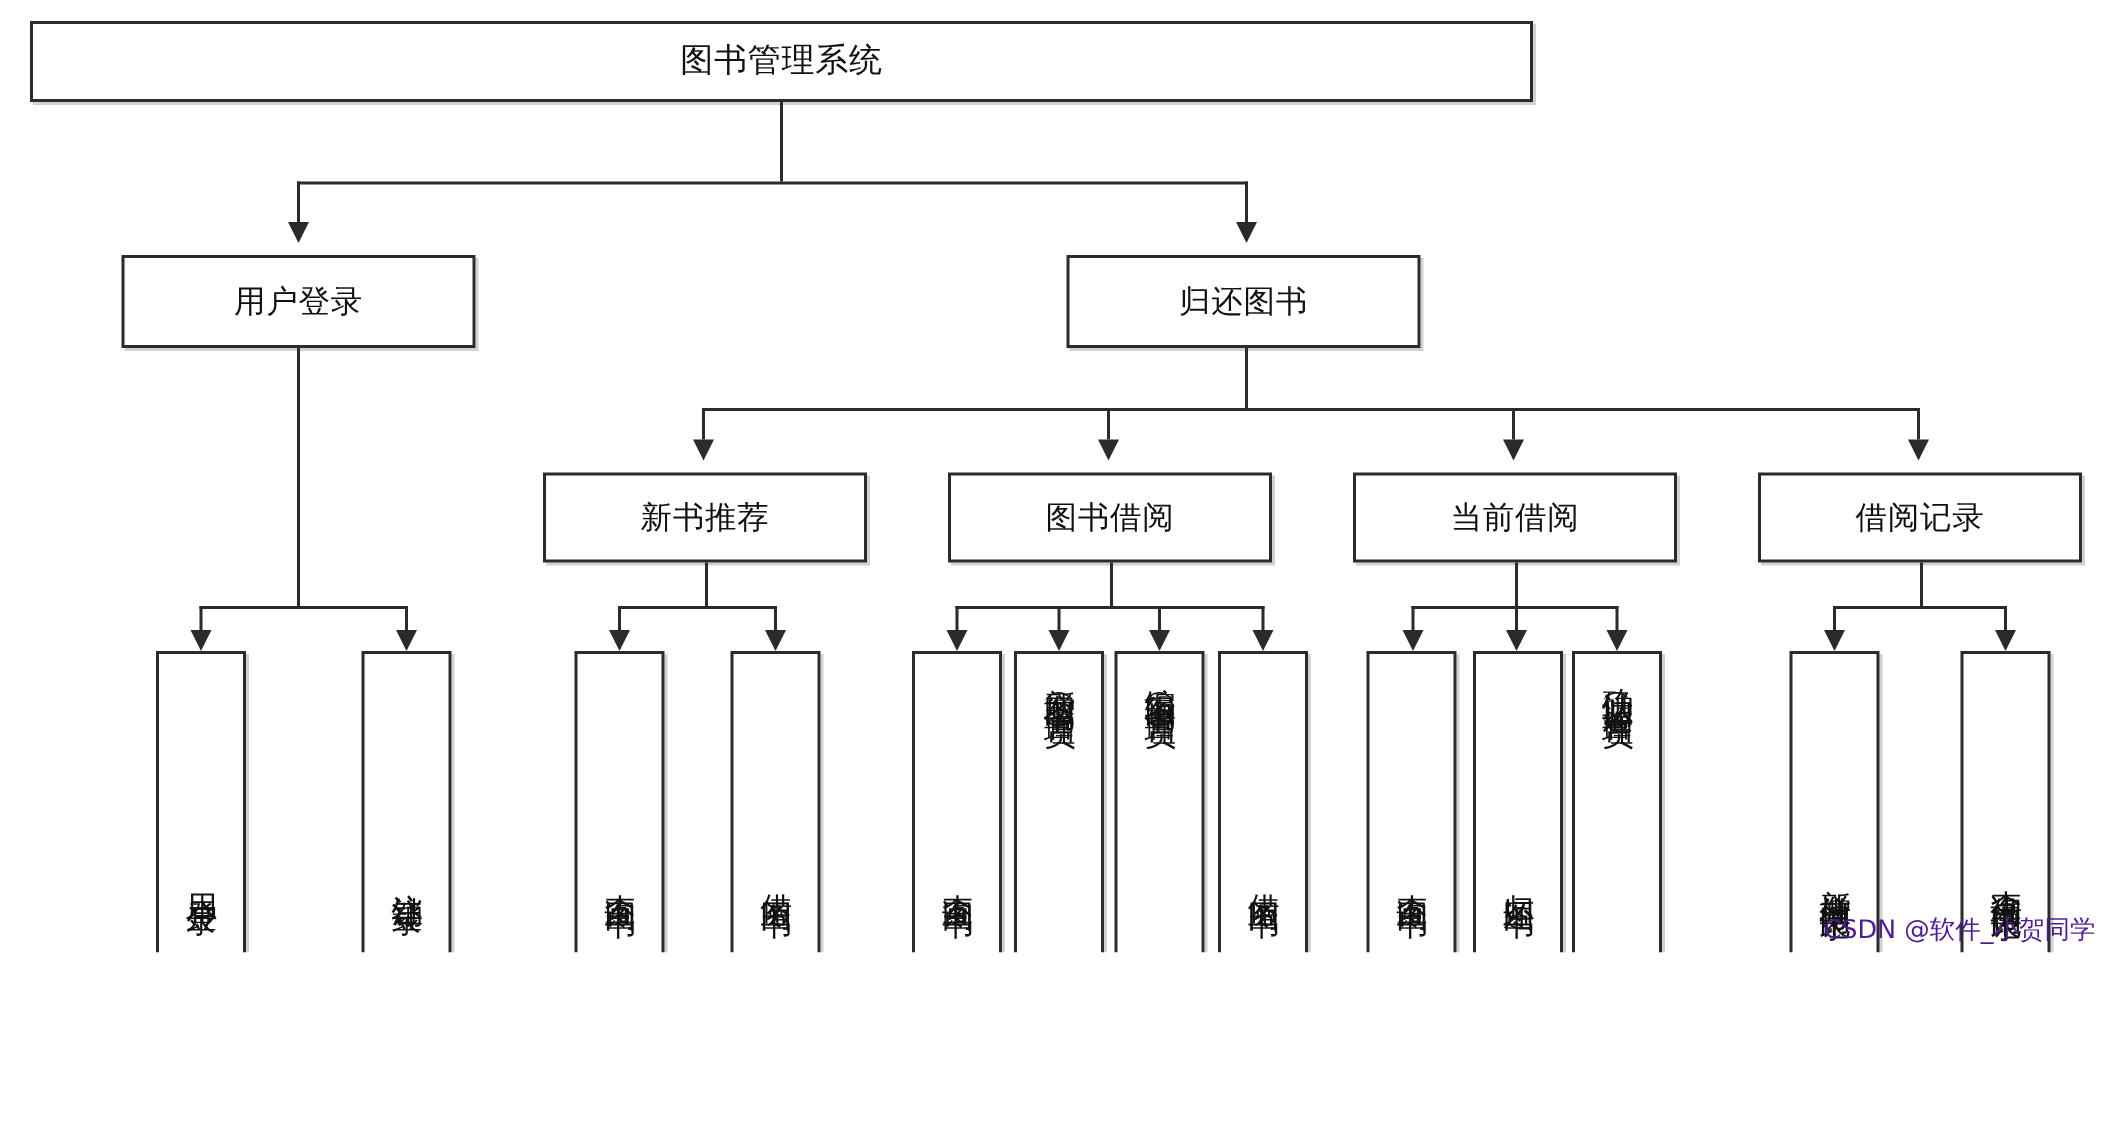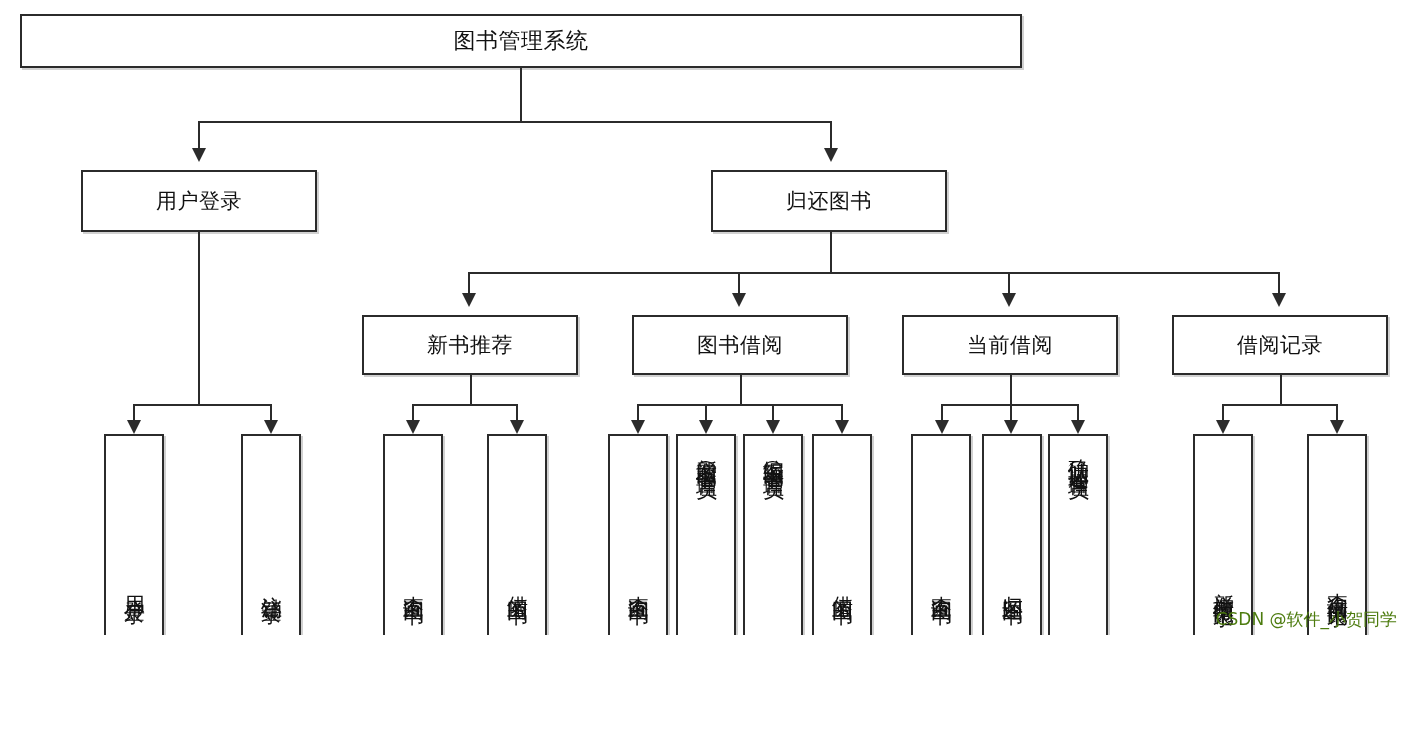--- a/index.html
+++ b/index.html
@@ -74,21 +74,21 @@
     border-left: 7px solid transparent;
     border-right: 7px solid transparent;
     border-top: 14px solid #2b2b2b;
   }
   
   #watermark {
     position: absolute;
     right: 8px;
     bottom: 4px;
     font-size: 17px;
-    color: #4d7c0f;
+    color: #4c1d95;
     white-space: nowrap;
     font-family: "DejaVu Sans", "Liberation Sans", sans-serif;
   }
 </style>
 </head>
 <body>
 
 <div id="diagram-root">
 
   <div class="node h root" style="left:20px; top:14px; width:1002px; height:54px;">

